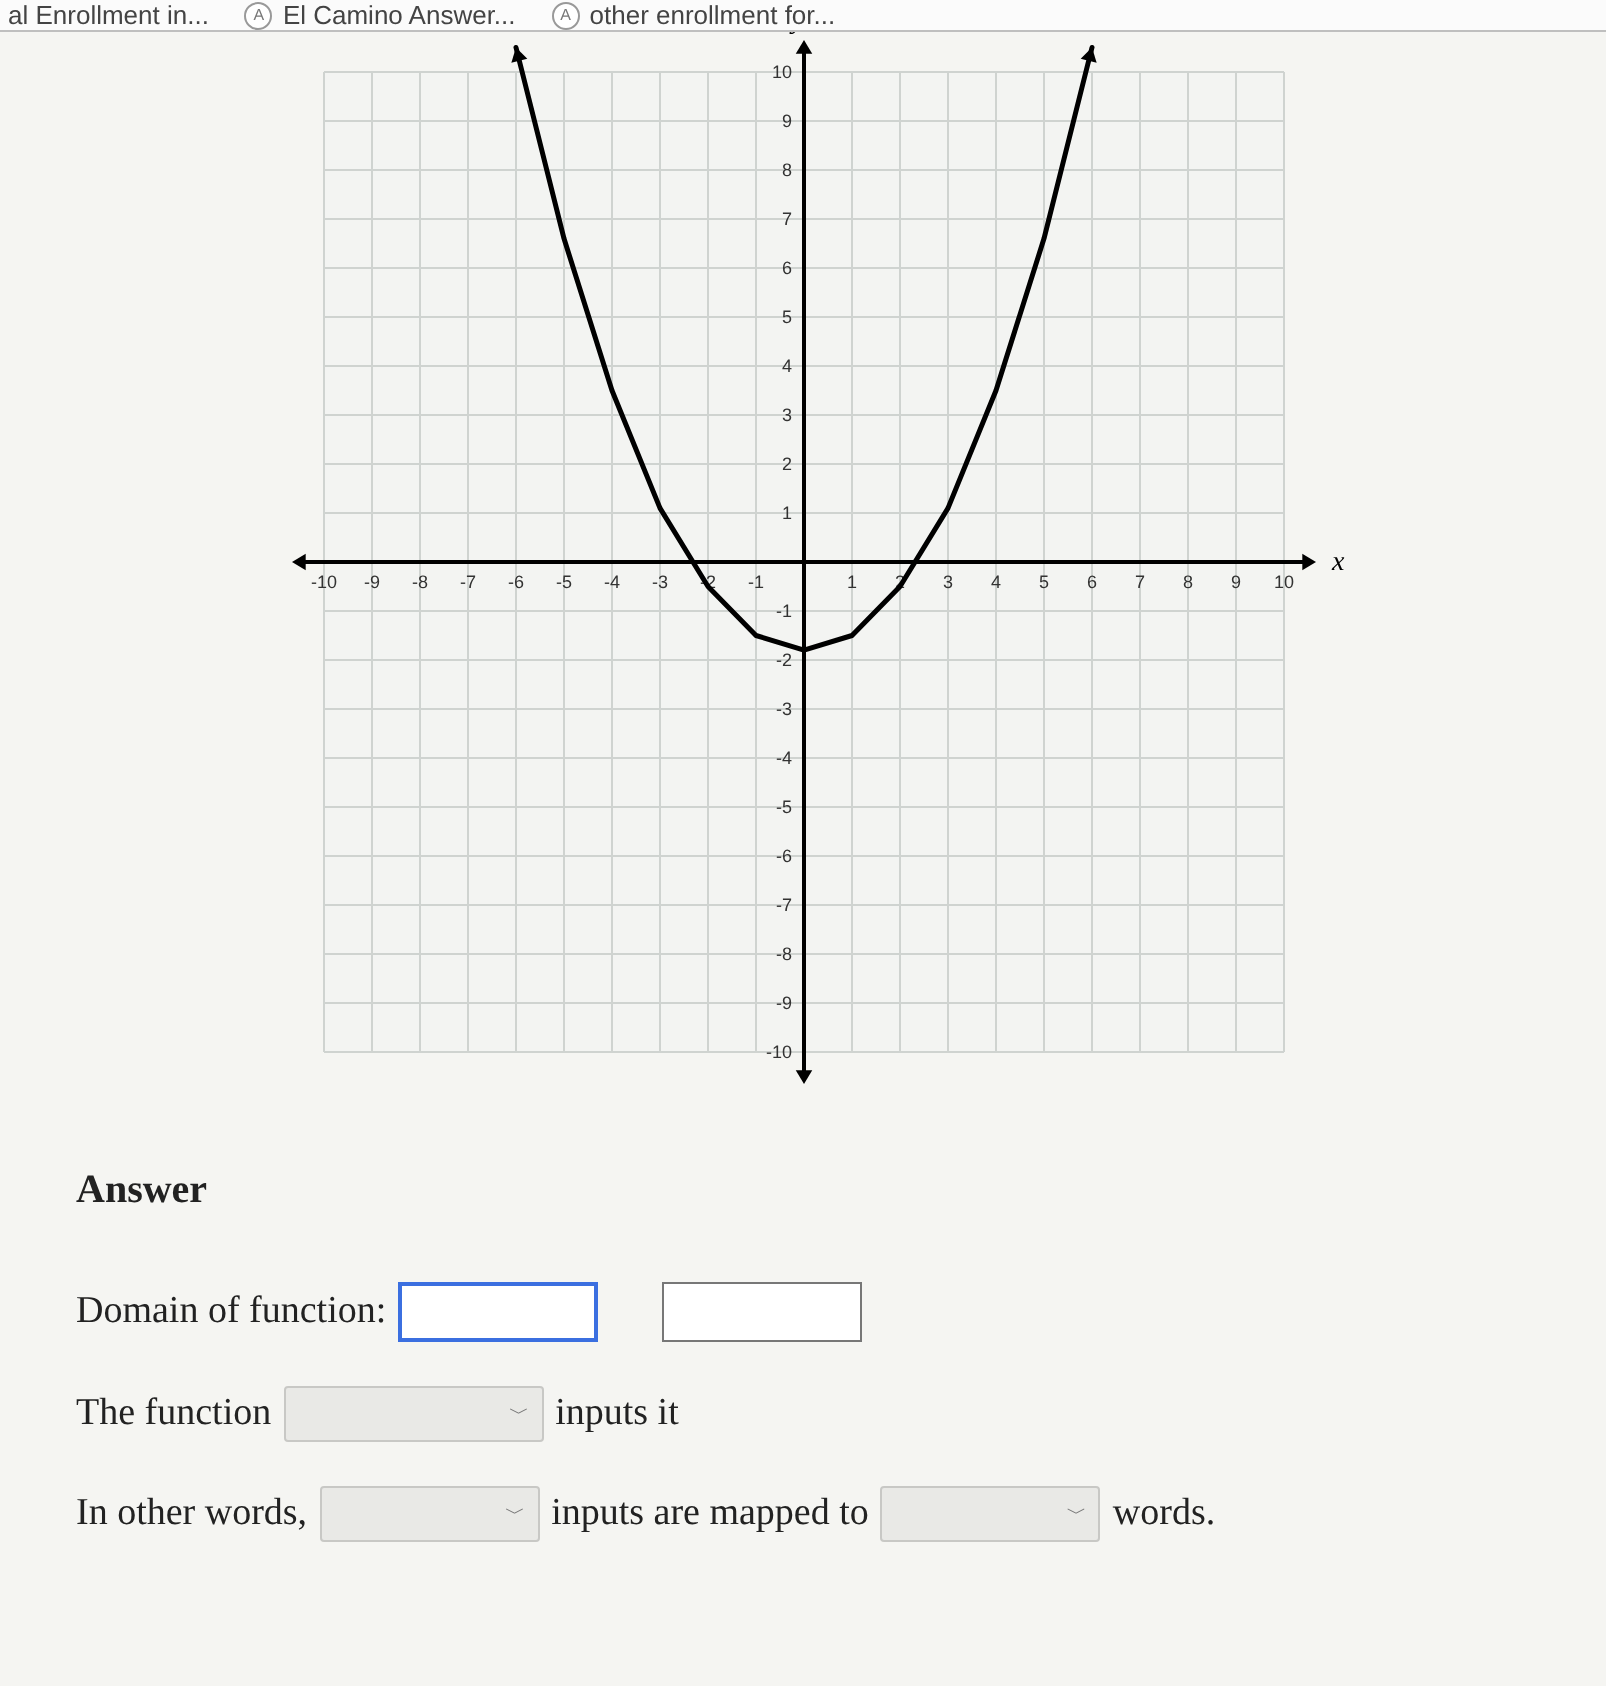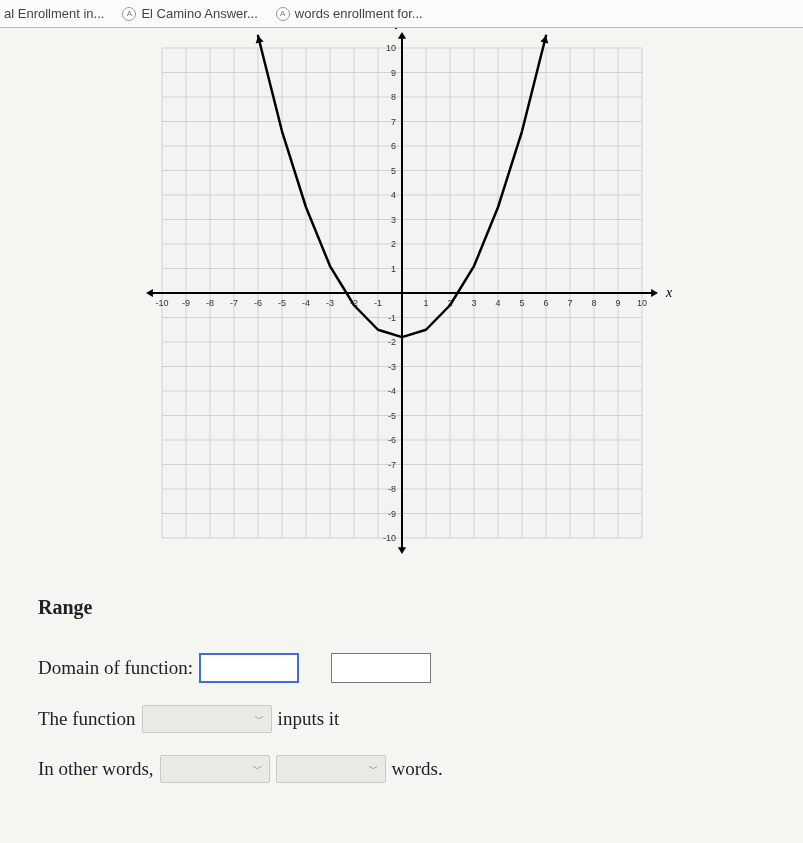--- a/index.html
+++ b/index.html
@@ -8,21 +8,21 @@
     height: 843px;
     background: #f5f5f2;
     font-family: Georgia, 'Times New Roman', serif;
     color: #222;
     overflow: hidden;
   }
   .tabs {
     display: flex;
     align-items: center;
     gap: 18px;
-    height: 28px;
+    height: 16px;
     padding: 0 4px;
     background: #fbfbfb;
     border-bottom: 1px solid #bfbfbf;
     font-family: Arial, sans-serif;
     font-size: 13px;
     color: #444;
   }
   .tab { display: flex; align-items: center; gap: 5px; cursor: pointer; }
   .tab .favicon {
     width: 14px; height: 14px;
@@ -88,21 +88,21 @@
 <div class="tabs">
   <div class="tab">
     <span>al Enrollment in...</span>
   </div>
   <div class="tab">
     <span class="favicon">A</span>
     <span>El Camino Answer...</span>
   </div>
   <div class="tab">
     <span class="favicon">A</span>
-    <span>words enrollment for...</span>
+    <span>other enrollment for...</span>
   </div>
 </div>
 
 <div class="graph-area">
   <svg class="chart" width="560" height="540" viewBox="0 0 560 540">
       <rect x="40" y="20" width="480" height="490" fill="#f3f4f2" stroke="none"></rect>
       <line x1="40" y1="510" x2="40" y2="20" stroke="#cfd3d0" stroke-width="1"></line>
       <line x1="64" y1="510" x2="64" y2="20" stroke="#cfd3d0" stroke-width="1"></line>
       <line x1="88" y1="510" x2="88" y2="20" stroke="#cfd3d0" stroke-width="1"></line>
       <line x1="112" y1="510" x2="112" y2="20" stroke="#cfd3d0" stroke-width="1"></line>
@@ -192,21 +192,21 @@
       <text x="274" y="72" font-size="9" text-anchor="end" font-family="Arial" fill="#333">8</text>
       <text x="274" y="47.5" font-size="9" text-anchor="end" font-family="Arial" fill="#333">9</text>
       <text x="274" y="23" font-size="9" text-anchor="end" font-family="Arial" fill="#333">10</text>
       <path d="M136 7.750000000000057 L160 103.29999999999995 L184 179.25 L208 238.05 L232 277.25 L256 301.75 L280 309.1 L304 301.75 L328 277.25 L352 238.05 L376 179.25 L400 103.29999999999995 L424 7.750000000000057 " stroke="#000" stroke-width="2.5" fill="none" stroke-linecap="round" stroke-linejoin="round"></path>
       <polygon points="136,7.750000000000057 141.66974270236705,13.393936364715344 133.67020712004663,15.403238865769143" fill="#000"></polygon>
       <polygon points="424,7.750000000000057 426.3297928799534,15.403238865769143 418.33025729763295,13.393936364715346" fill="#000"></polygon>
     </svg>
 </div>
 
 <div class="answer-section">
-  <div class="answer-title">Range</div>
+  <div class="answer-title">Answer</div>
 
   <div class="row">
     <span>Domain of function:</span>
     <input class="textbox focus" style="">
     <span style="width:20px"></span>
     <input class="textbox" style="">
   </div>
 
   <div class="row">
     <span>The function</span>
@@ -214,18 +214,19 @@
       <span class="chev">﹀</span>
     </span>
     <span>inputs it</span>
   </div>
 
   <div class="row">
     <span>In other words,</span>
     <span class="select" style="min-width:110px">
       <span class="chev">﹀</span>
     </span>
+    <span>inputs are mapped to</span>
     <span class="select" style="min-width:110px">
       <span class="chev">﹀</span>
     </span>
     <span>words.</span>
   </div>
 </div>
 
 </body></html>

